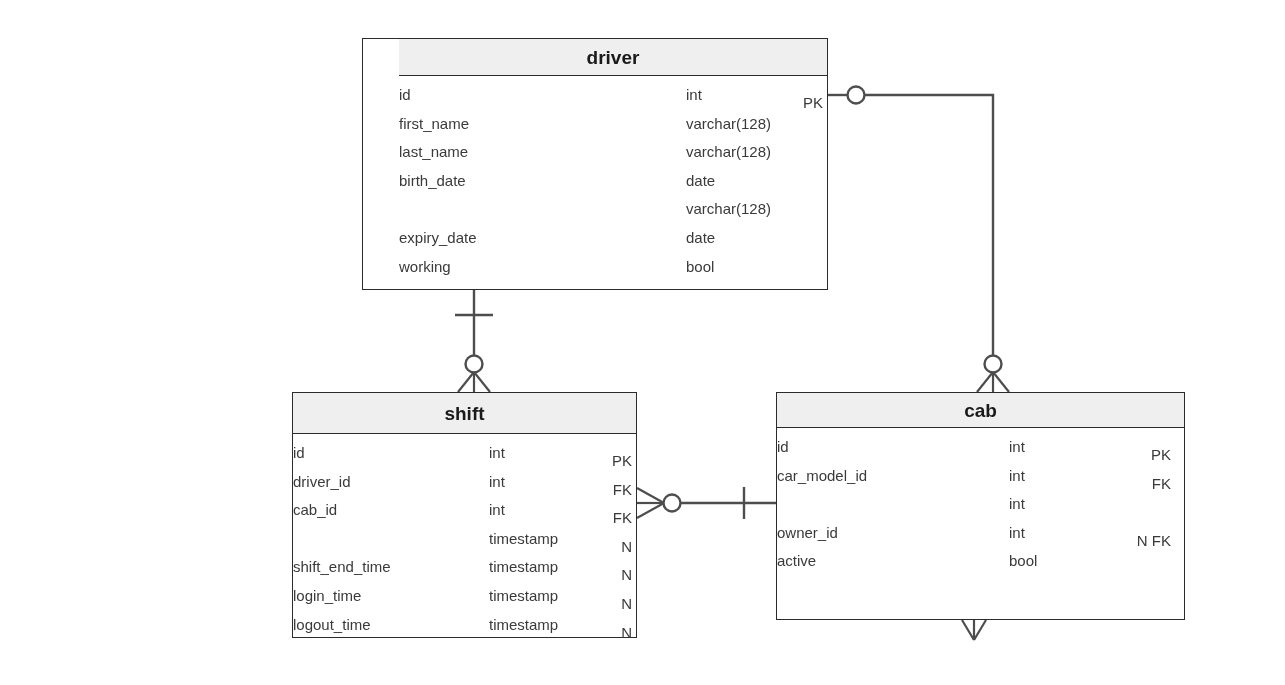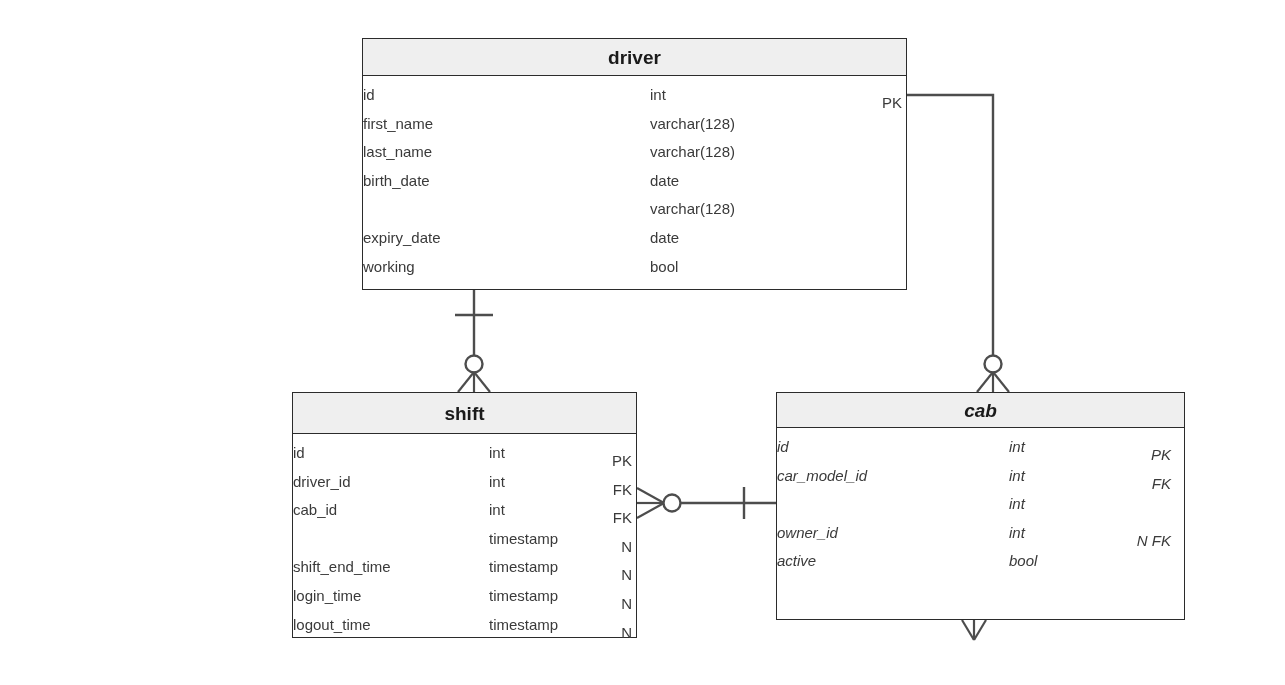--- a/index.html
+++ b/index.html
@@ -66,35 +66,35 @@
     position: absolute;
     top: 0;
   }
   .attr-flag {
     position: absolute;
     top: 8px;
     text-align: right;
   }
 
   
-  #entity-driver { left: 362px; top: 38px; width: 545px; height: 252px; }
+  #entity-driver { left: 362px; top: 38px; width: 466px; height: 252px; padding-left: 36px; }
   #entity-driver .entity-header { height: 37px; }
   #entity-driver .attr-row { padding-left: 5px; }
   #entity-driver .attr-type { left: 287px; }
   #entity-driver .attr-flag { right: 4px; width: 120px; }
 
   
   #entity-shift { left: 292px; top: 392px; width: 345px; height: 246px; }
   #entity-shift .entity-header { height: 41px; }
   #entity-shift .attr-row { padding-left: 7px; }
   #entity-shift .attr-type { left: 196px; }
   #entity-shift .attr-flag { right: 4px; width: 110px; }
 
   
-  #entity-cab { left: 776px; top: 392px; width: 409px; height: 228px; font-style: italic; }
+  #entity-cab { left: 776px; top: 392px; width: 409px; height: 228px; }
   #entity-cab .entity-header { height: 35px; }
   #entity-cab .attr-row { padding-left: 8px; }
   #entity-cab .attr-type { left: 232px; }
   #entity-cab .attr-flag { right: 13px; width: 120px; }
 </style>
 </head>
 <body>
 
 <div id="canvas">
 

